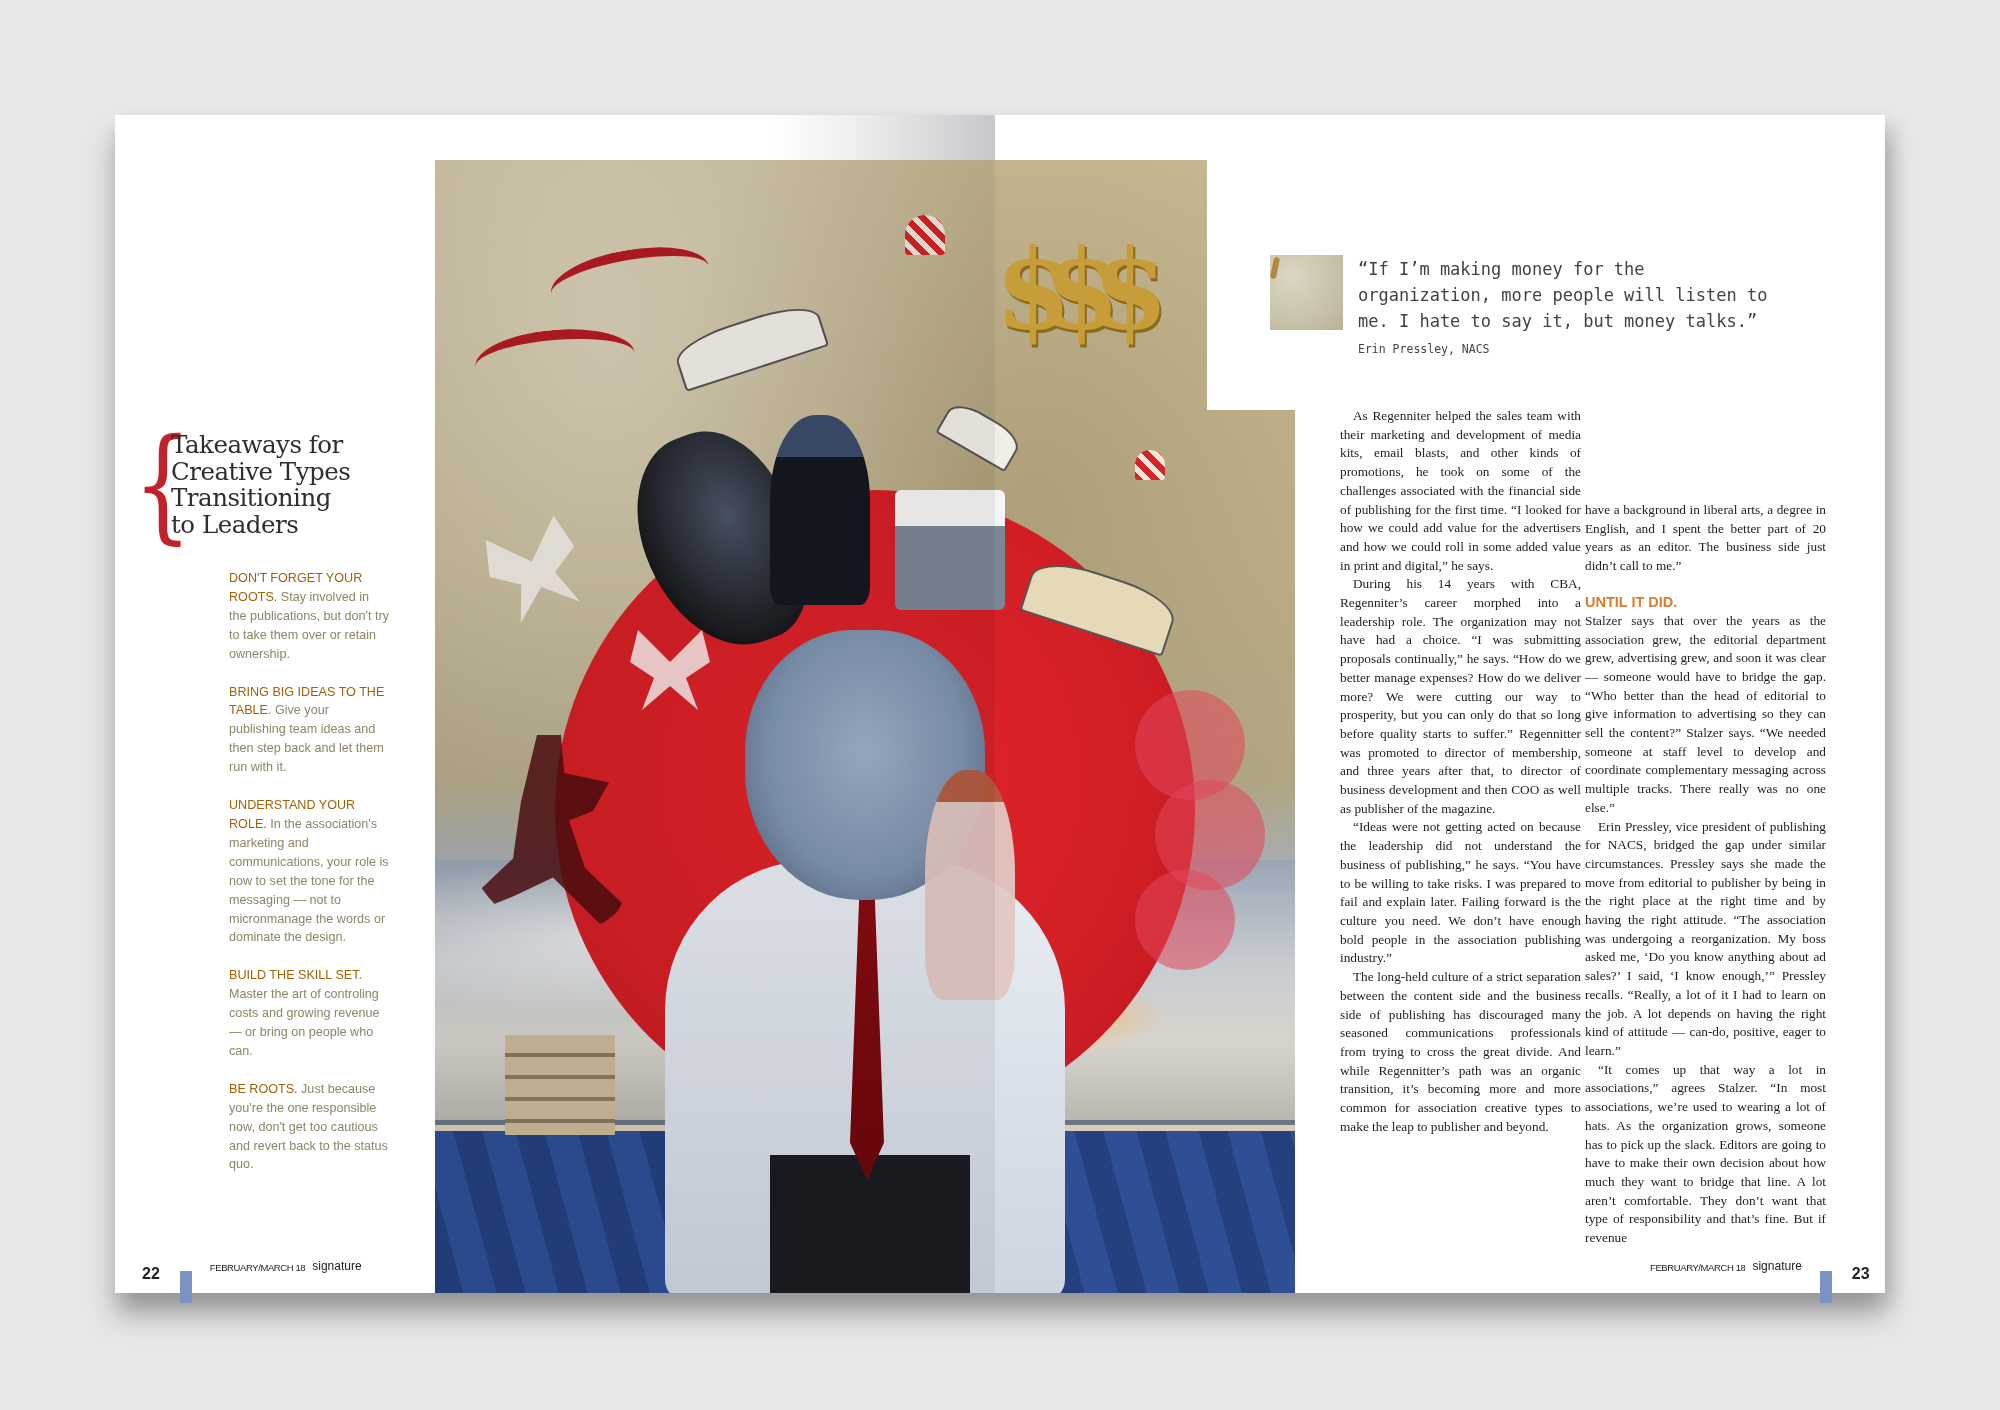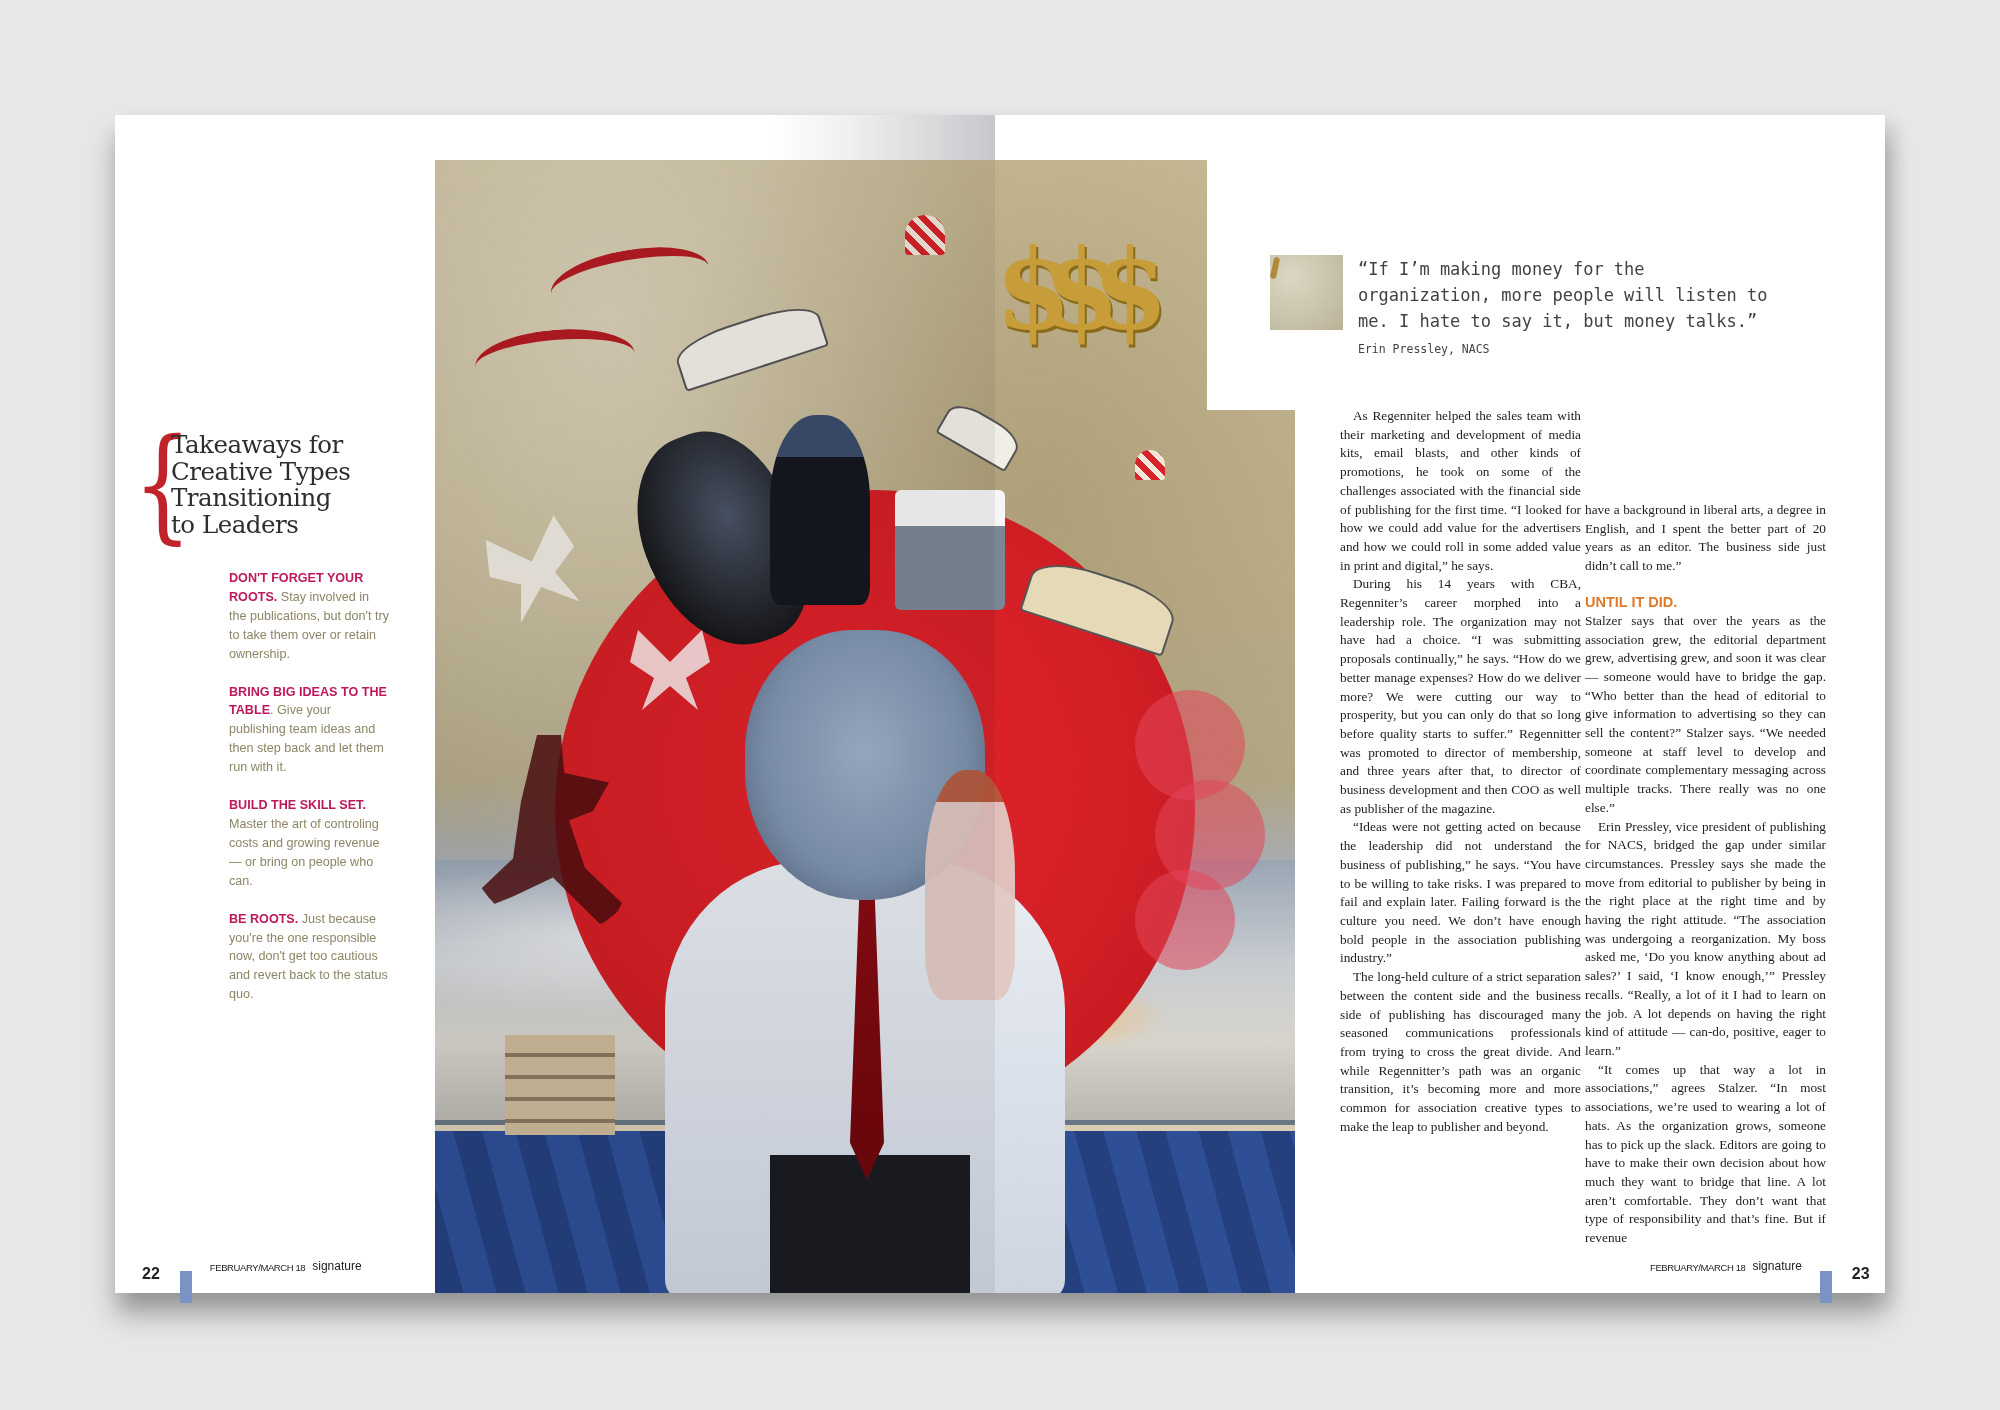--- a/index.html
+++ b/index.html
@@ -138,21 +138,21 @@
     position: absolute; left: 0; top: -6px; font-family: "DejaVu Serif", serif; font-size: 124px;
     line-height: 1; color: #c1232a; transform: scaleX(0.75); transform-origin: left top;
   }
   .sidebar-title {
     position: absolute; left: 38px; top: 4px; width: 230px;
     font-family: "DejaVu Serif", serif; font-size: 24.5px; line-height: 26.5px; color: #2e2e2e;
     letter-spacing: -0.5px;
   }
   .tips { position: absolute; left: 114px; top: 454px; width: 160px; }
   .tip { font-size: 12.6px; line-height: 18.9px; color: #8d8566; margin-bottom: 19px; }
-  .tip b { color: #be185d; font-weight: bold; }
+  .tip b { color: #a16207; font-weight: normal; }
 
   
   .pq-swatch {
     position: absolute; left: 1155px; top: 140px; width: 73px; height: 75px;
     background: radial-gradient(ellipse at 30% 30%, #dcd6c3, #c5bea6 70%, #b8b195);
   }
   .pq-swatch::before { content:""; position:absolute; left:2px; top:2px; width:6px; height:22px; background:#b08a3c; border-radius:3px; transform: rotate(12deg); }
   .pull-quote {
     position: absolute; left: 1243px; top: 141px; width: 420px;
     font-family: "DejaVu Sans Mono", monospace; font-size: 17px; line-height: 26px; color: #3f4346;
@@ -227,20 +227,21 @@
       <div>Takeaways for</div>
       <div>Creative Types</div>
       <div>Transitioning</div>
       <div>to Leaders</div>
     </div>
   </div>
 
   <div class="tips">
     <p class="tip"><b>DON'T FORGET YOUR ROOTS.</b><span> Stay involved in the publications, but don't try to take them over or retain ownership.</span></p>
     <p class="tip"><b>BRING BIG IDEAS TO THE TABLE</b><span>. Give your publishing team ideas and then step back and let them run with it.</span></p>
+    <p class="tip"><b>UNDERSTAND YOUR ROLE.</b><span> In the association's marketing and communications, your role is now to set the tone for the messaging — not to micronmanage the words or dominate the design.</span></p>
     <p class="tip"><b>BUILD THE SKILL SET.</b><span> Master the art of controling costs and growing revenue — or bring on people who can.</span></p>
     <p class="tip"><b>BE ROOTS.</b><span> Just because you're the one responsible now, don't get too cautious and revert back to the status quo.</span></p>
   </div>
 
   <div class="pq-swatch"></div>
   <div class="pull-quote">
     <span>“If I’m making money for the organization, more people will listen to me. I hate to say it, but money talks.”</span>
     <span class="attrib">Erin Pressley, NACS</span>
   </div>
 

